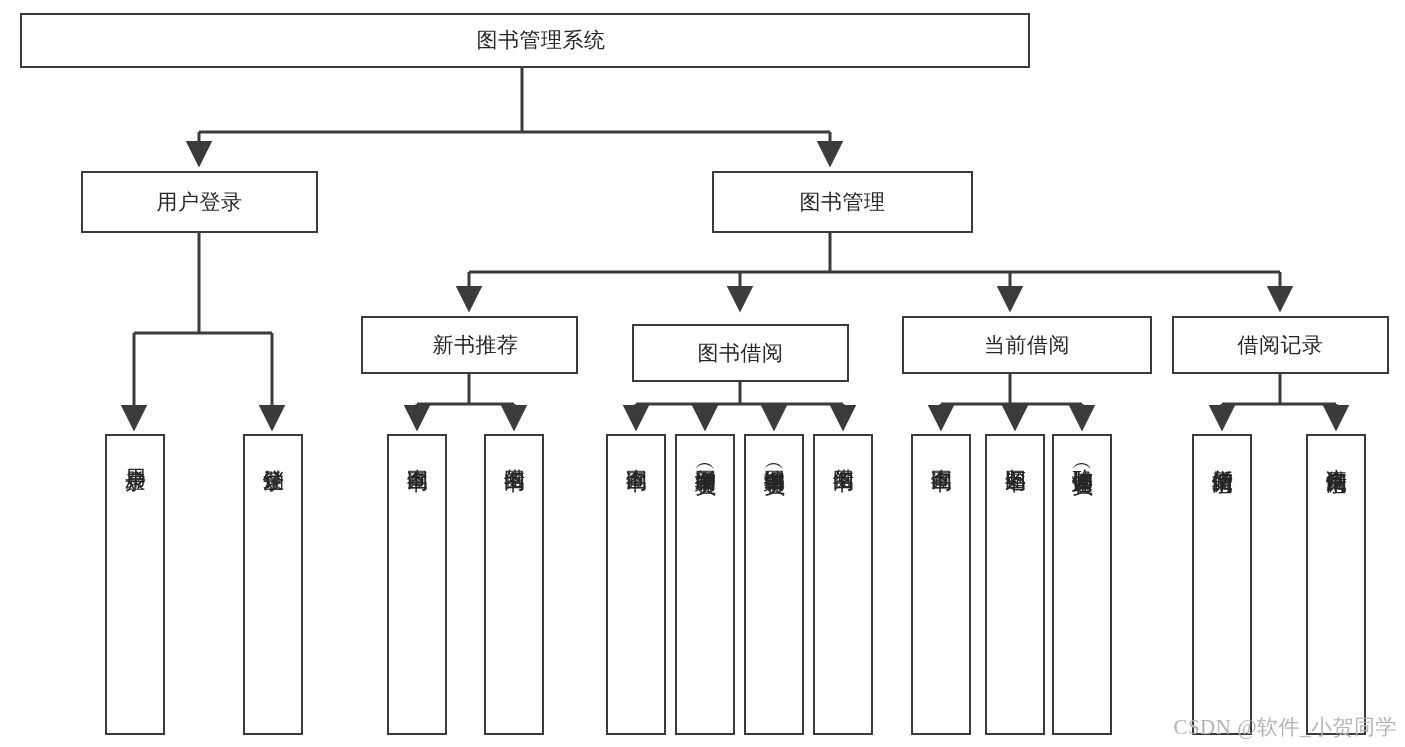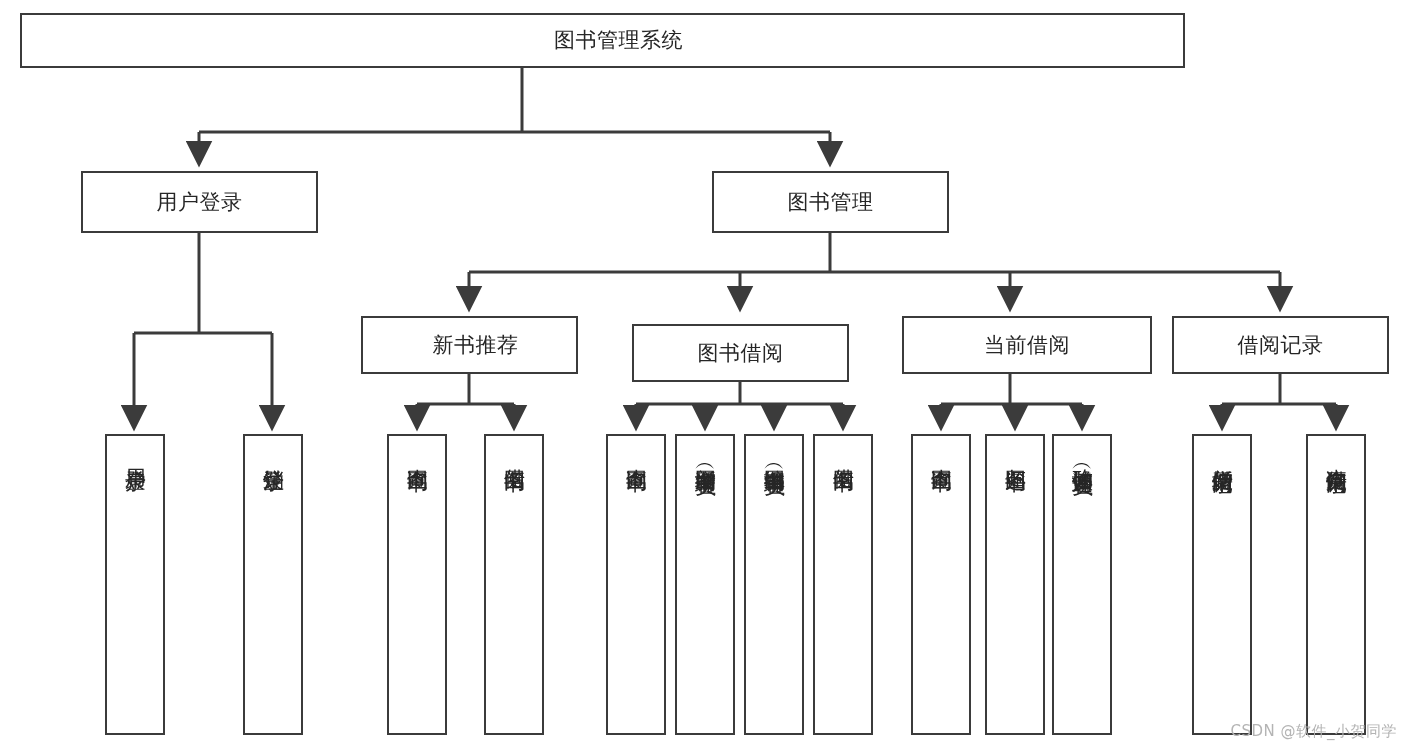--- a/index.html
+++ b/index.html
@@ -54,24 +54,25 @@
     font-size: 21px;
     line-height: 1.18;
     letter-spacing: 1px;
     white-space: nowrap;
     color: #262626;
   }
   .watermark {
     position: absolute;
     right: 8px;
     bottom: 6px;
-    font-size: 15px;
+    font-size: 21px;
     color: #b4b4b4;
     white-space: nowrap;
     letter-spacing: 0.5px;
+    font-family: Liberation Serif, serif;
   }
 </style>
 </head>
 <body>
 
 <div id="diagram-root">
 
   <svg class="connectors" viewBox="0 0 1405 747">
     <defs>
       <marker id="arrow" viewBox="0 0 12 12" refX="10" refY="6" markerWidth="9" markerHeight="9" orient="auto-start-reverse">
@@ -115,28 +116,28 @@
       <path d="M 1015 404 L 1015 427" marker-end="url(#arrow)"></path>
       <path d="M 1082 404 L 1082 427" marker-end="url(#arrow)"></path>
 
       <path d="M 1280 374 L 1280 404"></path>
       <path d="M 1222 404 L 1336 404"></path>
       <path d="M 1222 404 L 1222 427" marker-end="url(#arrow)"></path>
       <path d="M 1336 404 L 1336 427" marker-end="url(#arrow)"></path>
     </g>
   </svg>
 
-  <div class="node node-h" style="left:20px; top:13px; width:1165px; height:55px;padding-left:32px;">
+  <div class="node node-h" style="left:20px; top:13px; width:1010px; height:55px;padding-left:32px;">
     <span>图书管理系统</span>
   </div>
 
   <div class="node node-h" style="left:81px; top:171px; width:237px; height:62px;">
     <span>用户登录</span>
   </div>
-  <div class="node node-h" style="left:712px; top:171px; width:237px; height:62px;">
+  <div class="node node-h" style="left:712px; top:171px; width:261px; height:62px;">
     <span>图书管理</span>
   </div>
 
   <div class="node node-h" style="left:361px; top:316px; width:217px; height:58px;padding-left:12px;">
     <span>新书推荐</span>
   </div>
   <div class="node node-h" style="left:632px; top:316px; width:217px; height:58px;margin-top:8px;">
     <span>图书借阅</span>
   </div>
   <div class="node node-h" style="left:902px; top:316px; width:250px; height:58px;">

